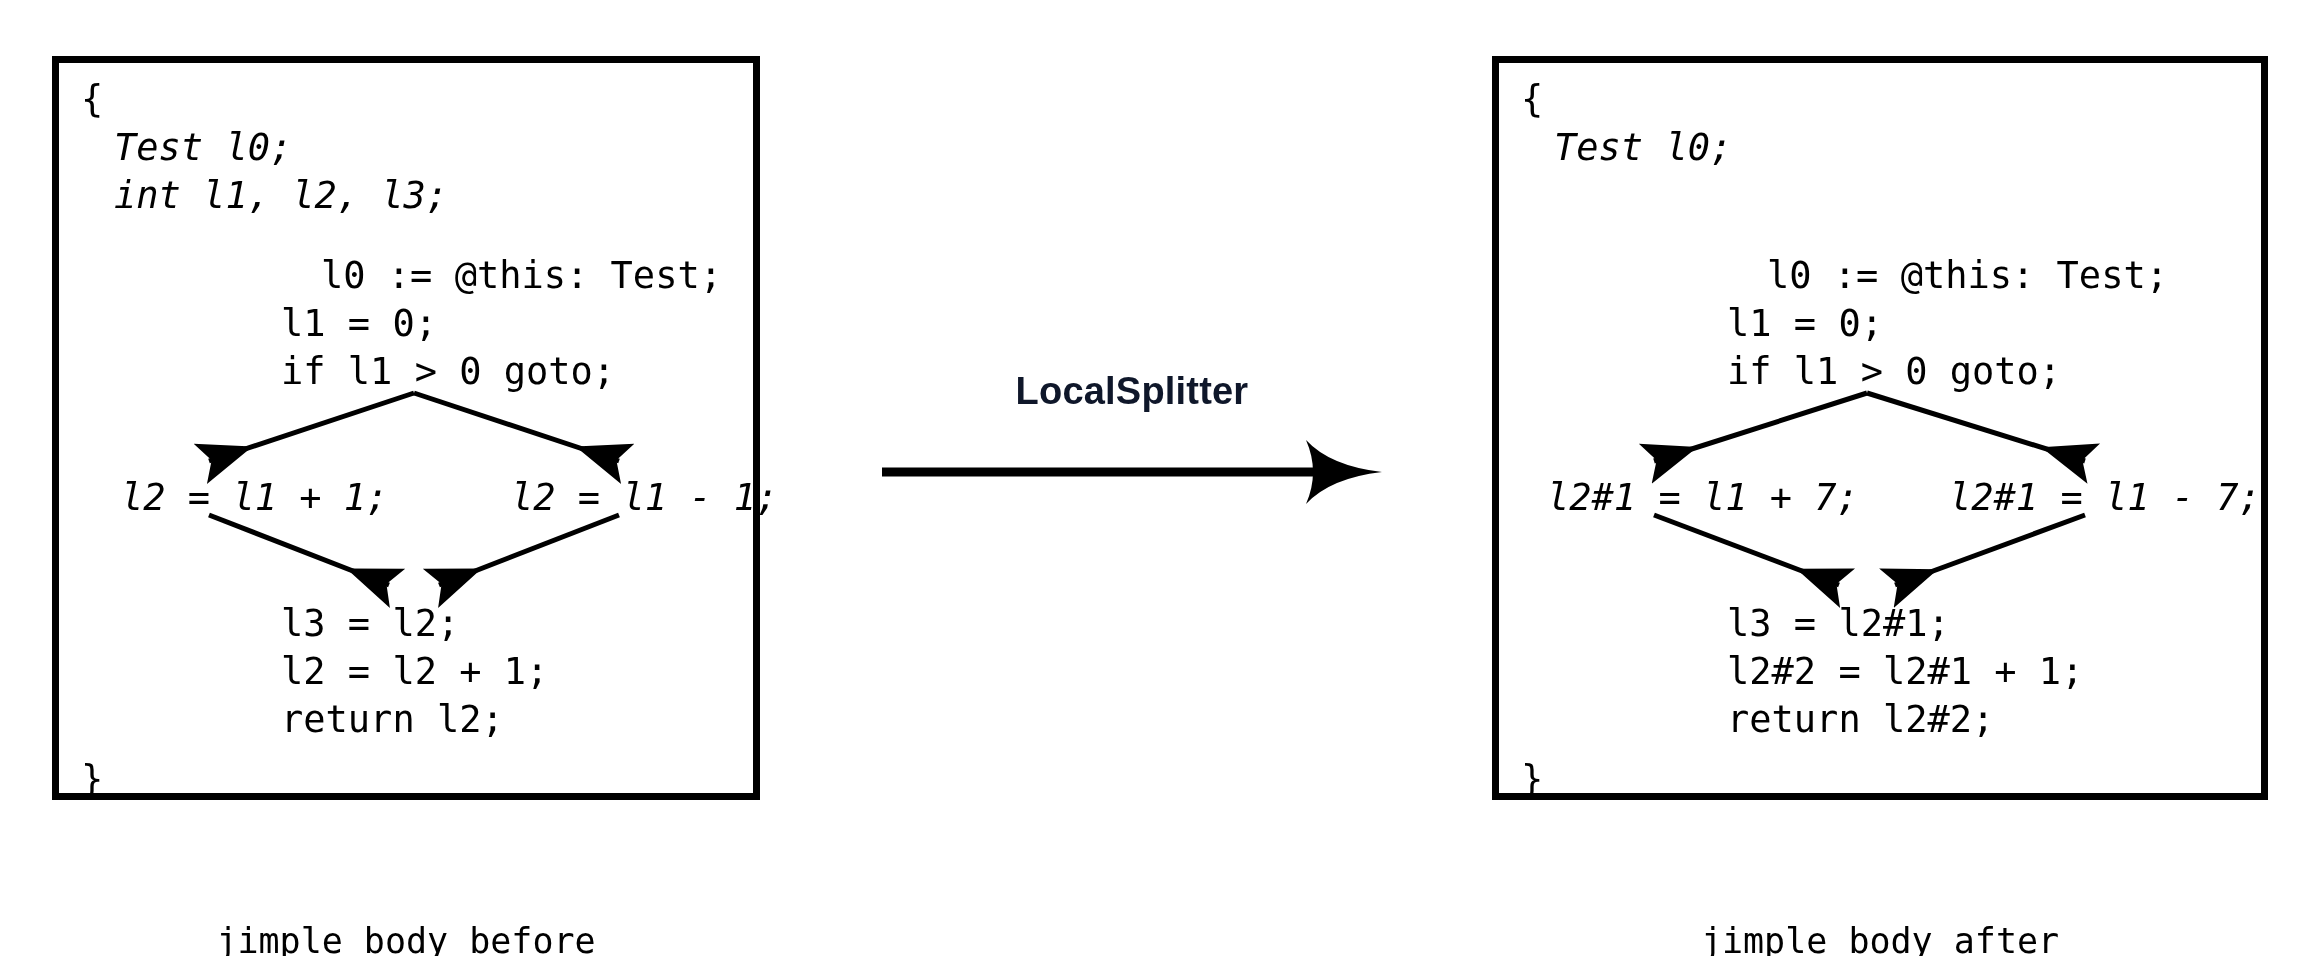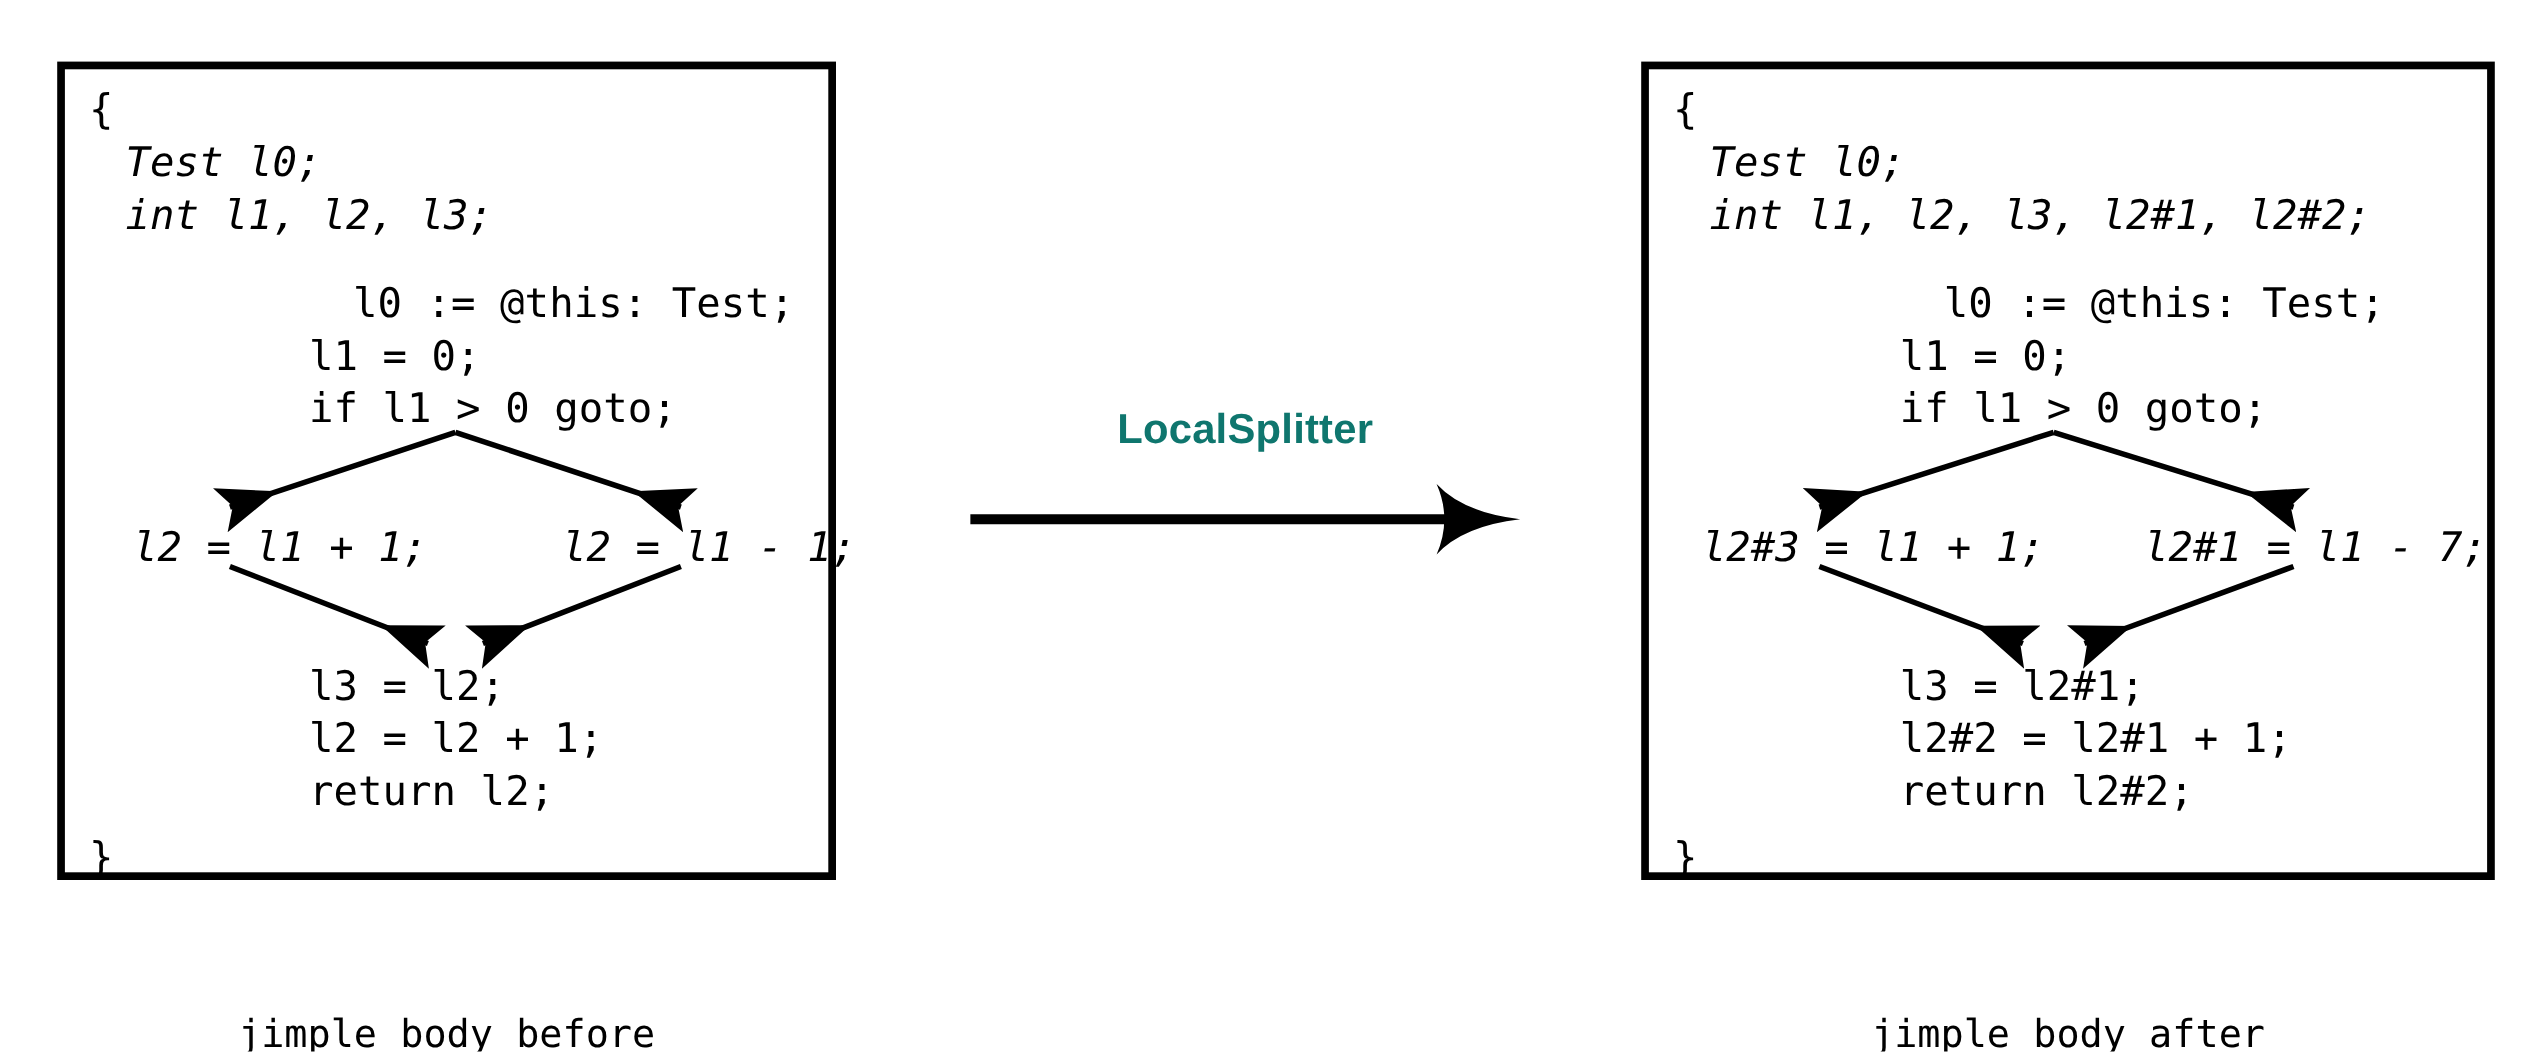--- a/index.html
+++ b/index.html
@@ -93,21 +93,21 @@
   .transform-label {
     position: absolute;
     left: 0;
     top: 0;
     width: 540px;
     text-align: center;
     font-family: "Liberation Sans", sans-serif;
     font-weight: bold;
     font-size: 38px;
     letter-spacing: 0.2px;
-    color: #0f766e;
+    color: #0f172a;
   }
   .transform-arrow {
     position: absolute;
     left: 20px;
     top: 66px;
     width: 500px;
     height: 72px;
   }
 
   
@@ -174,27 +174,26 @@
       <line x1="0" y1="36" x2="432" y2="36" stroke="#000" stroke-width="9"></line>
       <path d="M424 4 Q448 30 500 36 Q448 42 424 68 Q438 36 424 4 Z" fill="#000"></path>
     </svg>
   </div>
 
   <div class="panel panel-right">
     <div class="code">
 
       <div class="code-line ln0 col-brace">{</div>
       <div class="code-line ln1 col-decl">Test l0;</div>
-      <div class="code-line ln2 col-decl">int l1, l2, l3, l2#1, l2#2;</div>
 
       <div class="code-line ln3 col-stmt">l0 := @this: Test;</div>
       <div class="code-line ln4 col-stmt">l1 = 0;</div>
       <div class="code-line ln5 col-stmt">if l1 &gt; 0 goto;</div>
 
-      <div class="code-line ln6 col-left-b">l2#3 = l1 + 1;</div>
+      <div class="code-line ln6 col-left-b">l2#1 = l1 + 7;</div>
       <div class="code-line ln6 col-right-b">l2#1 = l1 - 7;</div>
 
       <div class="code-line ln7 col-stmt">l3 = l2#1;</div>
       <div class="code-line ln8 col-stmt">l2#2 = l2#1 + 1;</div>
       <div class="code-line ln9 col-stmt">return l2#2;</div>
 
       <div class="code-line ln10 col-brace">}</div>
 
       <svg class="flow-svg" viewBox="0 0 762 730" preserveAspectRatio="none">
         <defs>

